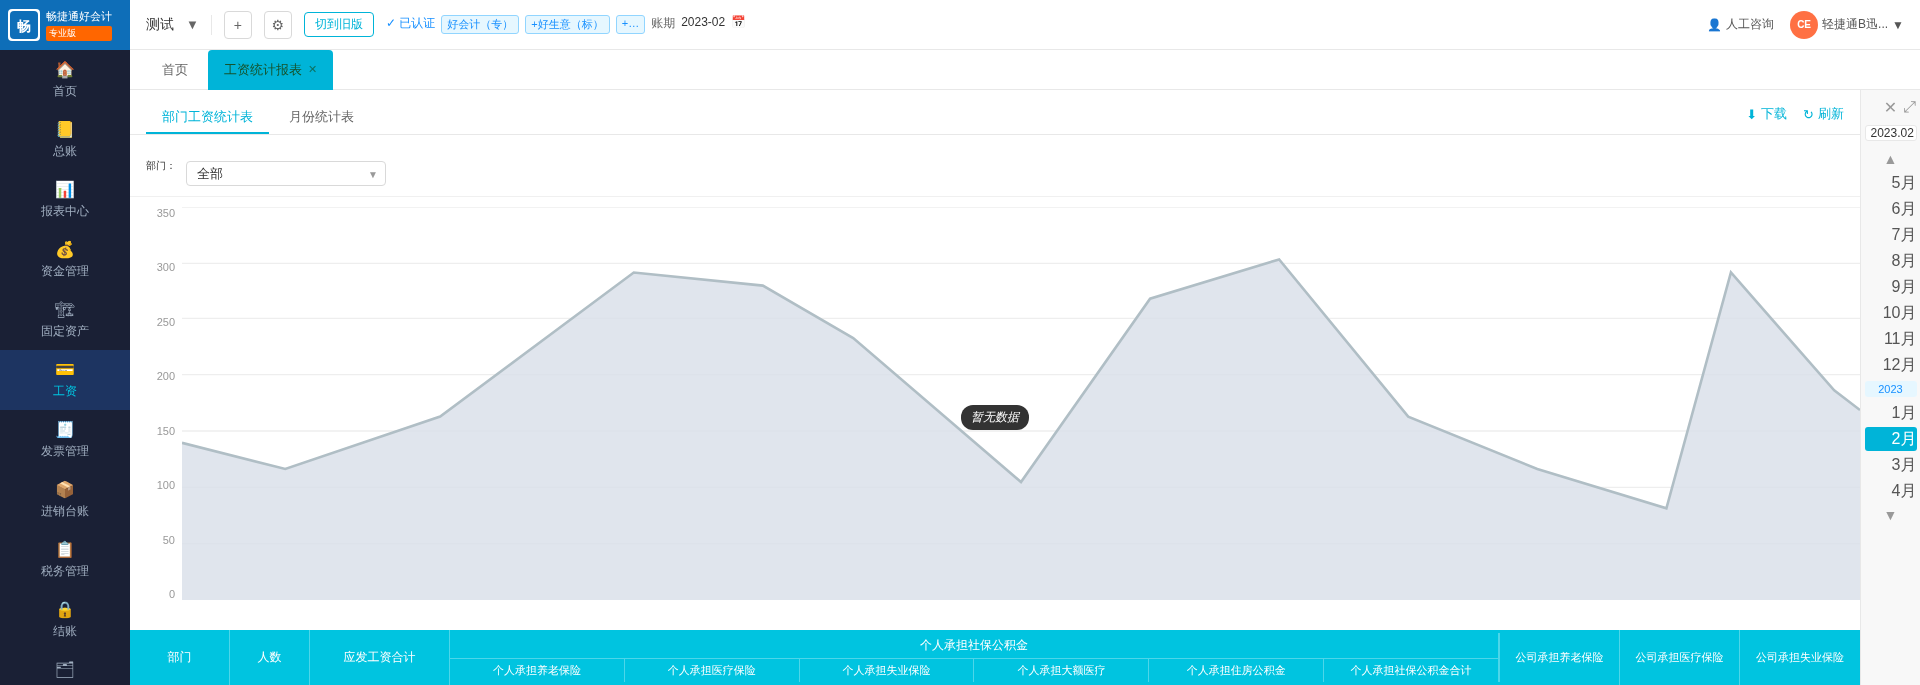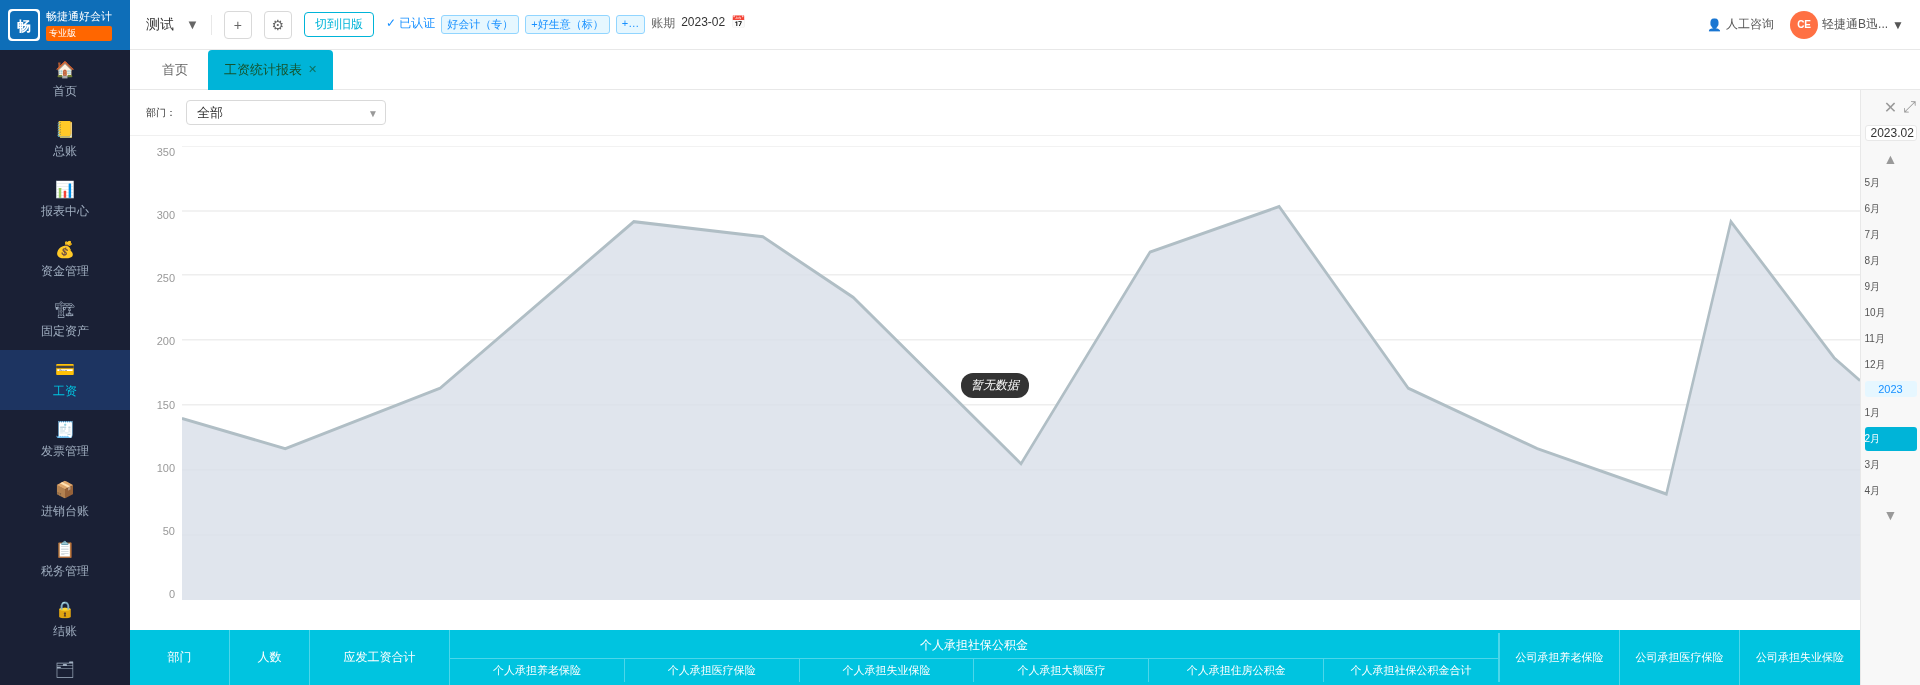--- a/index.html
+++ b/index.html
@@ -240,20 +240,21 @@
       color: #333;
       background: white;
       appearance: none;
       cursor: pointer;
       min-width: 200px;
       position: relative;
     }
     .select-wrapper {
       position: relative;
       display: inline-block;
+      margin-top: 16px;
     }
     .select-wrapper::after {
       content: '▼';
       position: absolute;
       right: 8px;
       top: 50%;
       transform: translateY(-50%);
       font-size: 10px;
       color: #999;
       pointer-events: none;
@@ -365,22 +366,22 @@
       justify-content: center;
       cursor: pointer;
       color: #999;
       font-size: 14px;
     }
     .month-item {
       width: 52px;
       height: 24px;
       display: flex;
       align-items: center;
-      justify-content: flex-start;
-      font-size: 10px;
+      justify-content: flex-end;
+      font-size: 16px;
       color: #555;
       cursor: pointer;
       border-radius: 3px;
     }
     .month-item.active {
       background: #00b4d8;
       color: white;
       border-radius: 3px;
     }
     .year-label {
@@ -506,20 +507,38 @@
     <div class="tab active">
       <span>工资统计报表</span>
       <span class="tab-close">✕</span>
     </div>
   </div>
 
   <div class="content">
 
     <div class="content-main">
 
+      <div class="sub-tabs">
+        <div class="sub-tab active">
+          <span>部门工资统计表</span>
+        </div>
+        <div class="sub-tab">
+          <span>月份统计表</span>
+        </div>
+        <div style="margin-left:auto;display:flex;gap:16px;padding-bottom:8px;">
+          <div class="toolbar-btn">
+            <span>⬇</span>
+            <span>下载</span>
+          </div>
+          <div class="toolbar-btn">
+            <span>↻</span>
+            <span>刷新</span>
+          </div>
+        </div>
+      </div>
 
       <div class="toolbar">
         <span class="toolbar-label">部门：</span>
         <div class="select-wrapper">
           <select class="toolbar-select">
             <option>全部</option>
             <option>财务部</option>
             <option>销售部</option>
             <option>人事部</option>
           </select>

